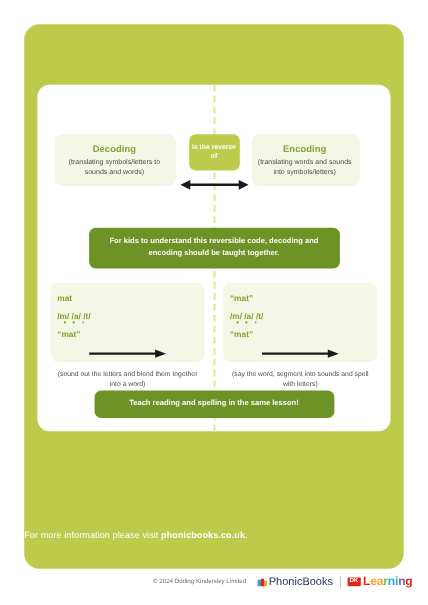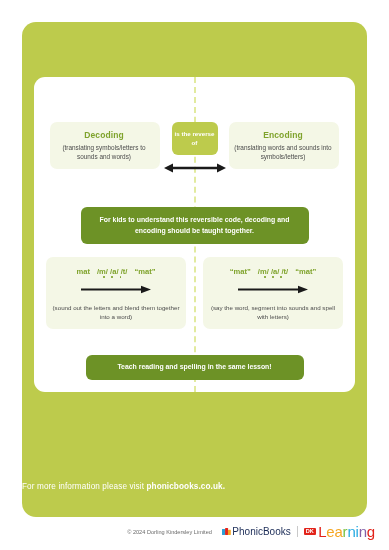--- a/index.html
+++ b/index.html
@@ -87,21 +87,21 @@
   .def-box {
     position: absolute;
     top: 0;
     background: #f4f7e6;
     border-radius: 7px;
     box-sizing: border-box;
     padding: 8px 6px 7px 4px;
     text-align: center;
   }
   .def-box.left  { left: 16px;  width: 110px; }
-  .def-box.right { left: 195px; width: 110px; }
+  .def-box.right { left: 195px; width: 98px; }
   .def-title {
     color: #7fa32c;
     font-size: 8.5px;
     font-weight: bold;
     margin-bottom: 3px;
     letter-spacing: 0.1px;
   }
   .def-sub {
     color: #4c4c4c;
     font-size: 6.4px;
@@ -186,20 +186,21 @@
 
   .ex-word-row {
     display: flex;
     align-items: baseline;
     justify-content: center;
     gap: 7px;
     color: #7fa32c;
     font-size: 7.6px;
     font-weight: bold;
     white-space: nowrap;
+    flex-direction: column;
   }
   .ex-phonemes {
     position: relative;
     display: inline-block;
   }
   .dots {
     position: absolute;
     left: 0;
     right: 0;
     top: 9px;
@@ -283,21 +284,21 @@
   .dk-badge {
     background: #e2231a;
     color: #ffffff;
     font-size: 5.6px;
     font-weight: bold;
     padding: 1px 2px;
     border-radius: 1px;
     line-height: 1;
     letter-spacing: -0.1px;
   }
-  .dk-word { font-size: 15px; font-weight: normal; letter-spacing: -0.2px; }
+  .dk-word { font-size: 11px; font-weight: bold; letter-spacing: -0.2px; }
   .dk-word span:nth-child(1){color:#e2231a;}
   .dk-word span:nth-child(2){color:#f5a623;}
   .dk-word span:nth-child(3){color:#f5a623;}
   .dk-word span:nth-child(4){color:#7ac143;}
   .dk-word span:nth-child(5){color:#29abe2;}
   .dk-word span:nth-child(6){color:#29abe2;}
   .dk-word span:nth-child(7){color:#8560a8;}
   .dk-word span:nth-child(8){color:#e2231a;}
 </style>
 </head>

